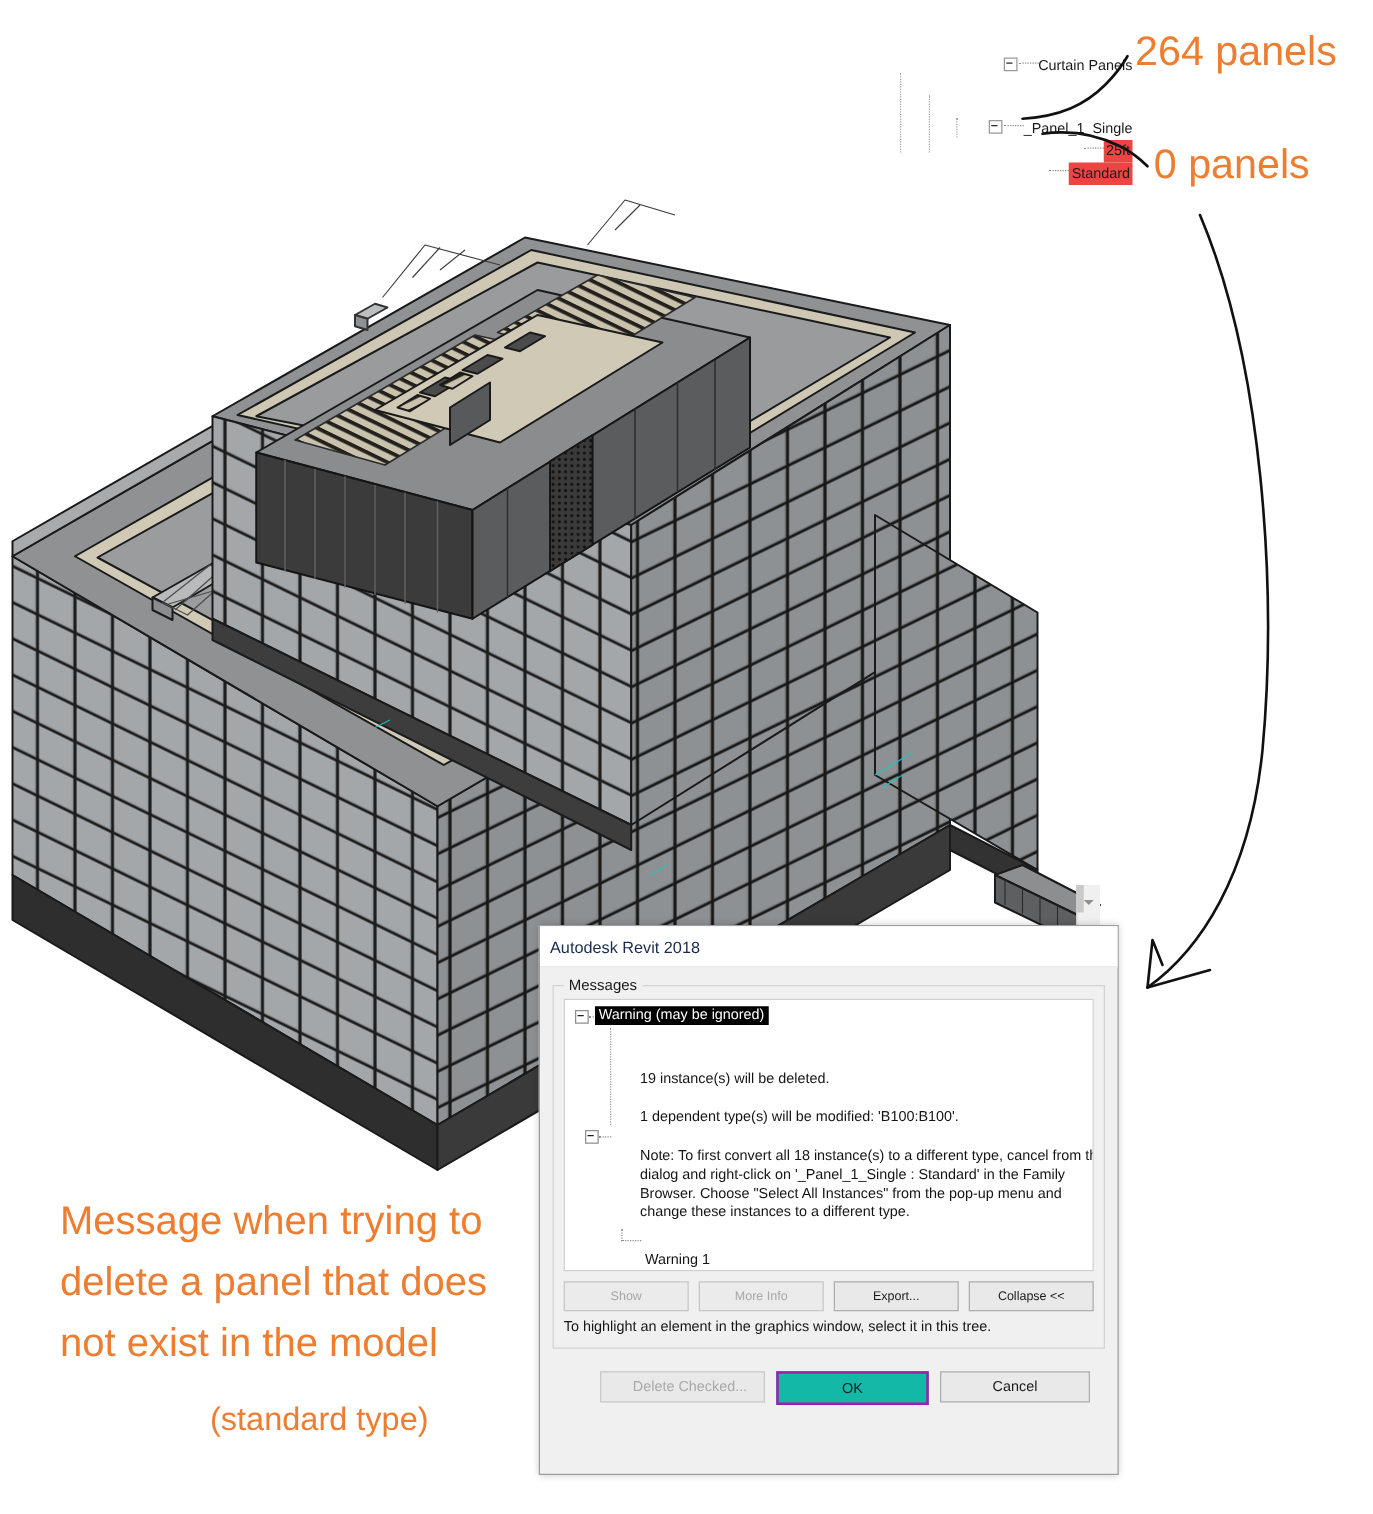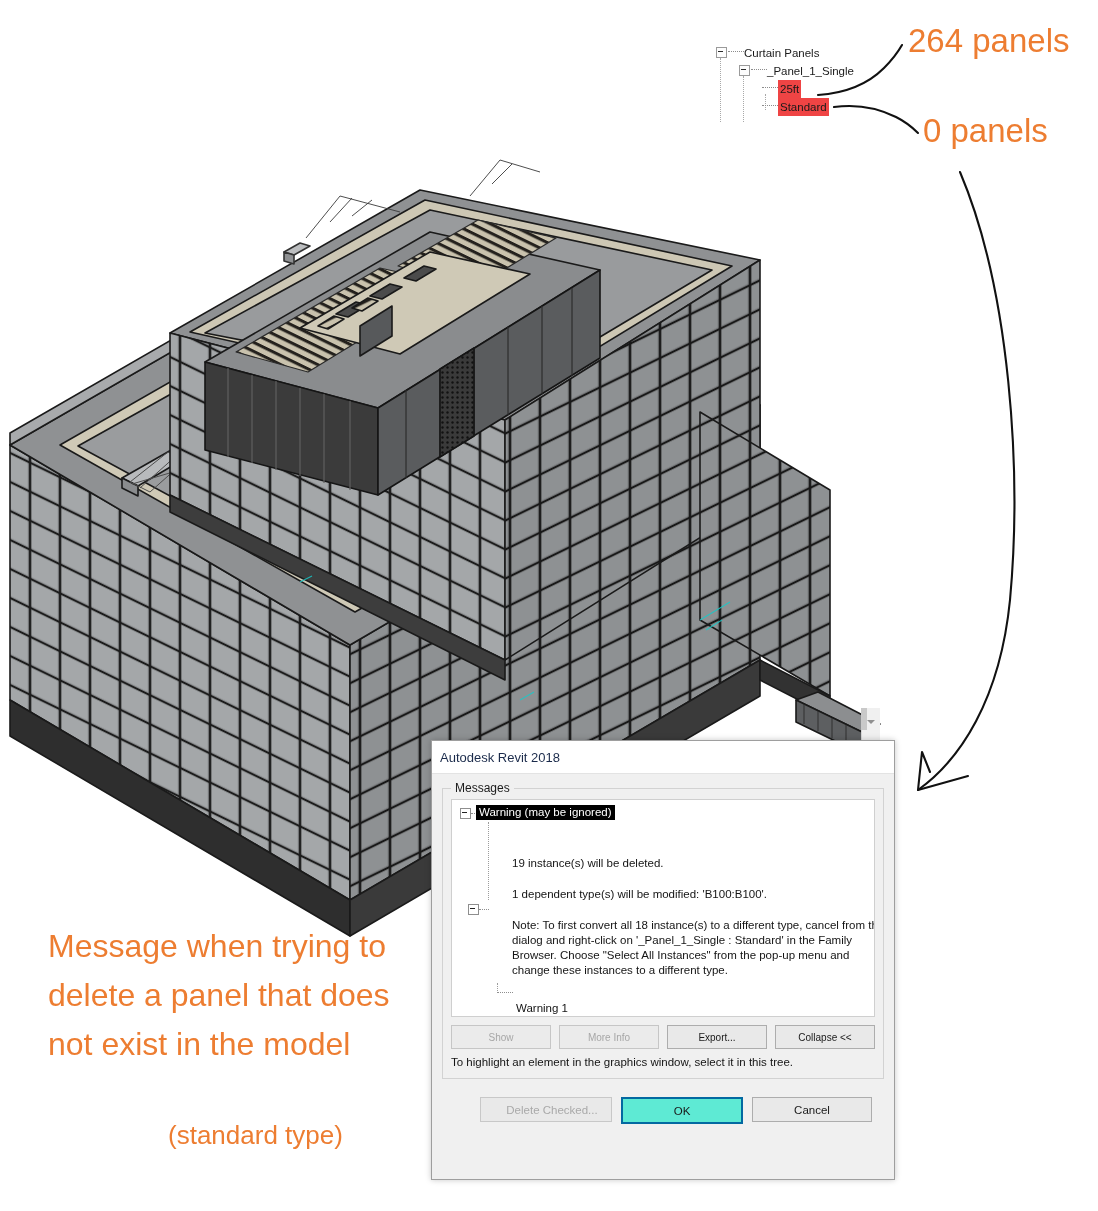--- a/index.html
+++ b/index.html
@@ -14,42 +14,42 @@
 
   
   #model-canvas{left:0;top:100px;width:960px;height:1000px;}
 
   
   #browser-tree{
     left:716px;top:44px;width:190px;height:80px;
     font-family:"Liberation Sans", sans-serif;font-size:11.5px;color:#1a1a1a;
     line-height:18px;
   }
-  .tree-row{position:relative;height:18px;white-space:nowrap;}
+  .tree-row{position:relative;height:18px;white-space:nowrap;text-align:right;}
   .tree-row .lbl{display:inline-block;vertical-align:top;}
   .exp-box{
     display:inline-block;width:9px;height:9px;border:1px solid #9a9a9a;
     background:#fdfdfd;position:relative;vertical-align:middle;margin-right:1px;
     margin-bottom:2px;
   }
   .exp-box::before{
     content:"";position:absolute;left:1px;top:3px;width:5px;height:1px;background:#2b2b2b;
   }
   .dots{display:inline-block;vertical-align:middle;margin-bottom:3px;
         width:16px;border-top:1px dotted #8c8c8c;height:1px;}
   .vdots{position:absolute;border-left:1px dotted #a8a8a8;}
   .sel-gray{background:#ef4444;padding:0 2px;}
 
   
   .orange{
     color:#ED7D31;font-family:"Liberation Sans", sans-serif;font-weight:400;
   }
   #ann-264{left:908px;top:22px;font-size:33px;letter-spacing:0px;}
   #ann-0{left:923px;top:112px;font-size:33px;}
-  #ann-msg{left:48px;top:922px;font-size:32px;line-height:49px;width:380px;}
+  #ann-msg{left:48px;top:952px;font-size:32px;line-height:49px;width:380px;}
   #ann-std{left:168px;top:1120px;font-size:26px;}
 
   
   #leaders{left:0;top:0;width:1098px;height:1211px;pointer-events:none;}
 
   
   #revit-dialog{
     left:431px;top:740px;width:462px;height:438px;
     background:#f0f0f0;border:1px solid #9e9e9e;
     box-shadow:0 0 6px rgba(0,0,0,.22);
@@ -97,21 +97,21 @@
   .btn.disabled{color:#a7a7a7;border-color:#c6c6c6;background:#ebebeb;}
   #hint-line{font-size:11.5px;color:#141414;margin-top:7px;}
 
   #dlg-footer{display:flex;justify-content:flex-end;gap:9px;
               padding:12px 12px 0 0;margin-top:6px;}
   .fbtn{
     width:118px;height:23px;border:1px solid #adadad;background:#e9e9e9;
     font-size:11.5px;color:#1a1a1a;display:flex;align-items:center;justify-content:center;
   }
   .fbtn.disabled{color:#a9a9a9;border-color:#c8c8c8;padding-left:12px;}
-  .fbtn.primary{border:2px solid #0369a1;background:#5eead4;}
+  .fbtn.primary{border:2px solid #a21caf;background:#14b8a6;}
 
   
   #bg-scroll{left:861px;top:708px;width:18px;height:34px;background:#f0f0f0;
              border-left:1px solid #d6d6d6;}
   #bg-scroll .arrow{
     position:absolute;left:5px;top:12px;width:0;height:0;
     border-left:4px solid transparent;border-right:4px solid transparent;
     border-top:4px solid #8f8f8f;
   }
   #bg-scroll-thumb{left:861px;top:708px;width:6px;height:22px;background:#c9c9c9;}
@@ -256,21 +256,21 @@
 
 <div class="abs" id="browser-tree">
   <div class="vdots" style="left:4px;top:14px;height:64px;"></div>
   <div class="vdots" style="left:27px;top:32px;height:46px;"></div>
   <div class="vdots" style="left:49px;top:50px;height:16px;"></div>
 
   <div class="tree-row" style="padding-left:0px;">
     <span class="exp-box"></span><span class="dots"></span><span class="lbl">Curtain Panels</span>
   </div>
 
-  <div class="tree-row" style="padding-left:23px;">
+  <div class="tree-row" style="padding-left:23px;margin-top:32px;">
     <span class="exp-box"></span><span class="dots"></span><span class="lbl">_Panel_1_Single</span>
   </div>
 
   <div class="tree-row" style="padding-left:46px;">
     <span class="dots"></span><span class="lbl sel-gray">25ft</span>
   </div>
 
   <div class="tree-row" style="padding-left:46px;">
     <span class="dots"></span><span class="lbl sel-gray">Standard</span>
   </div>

